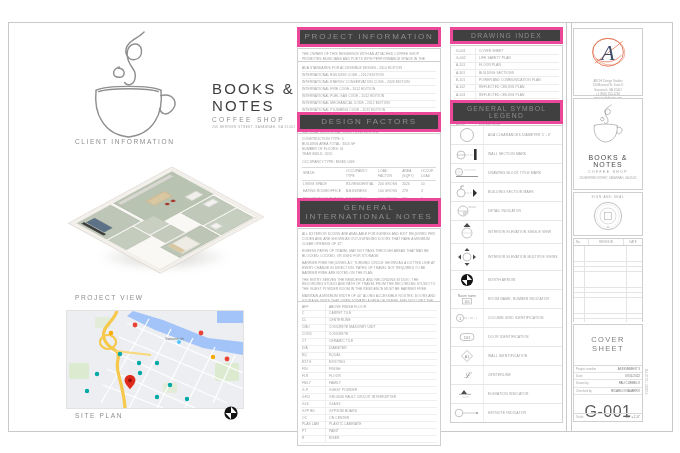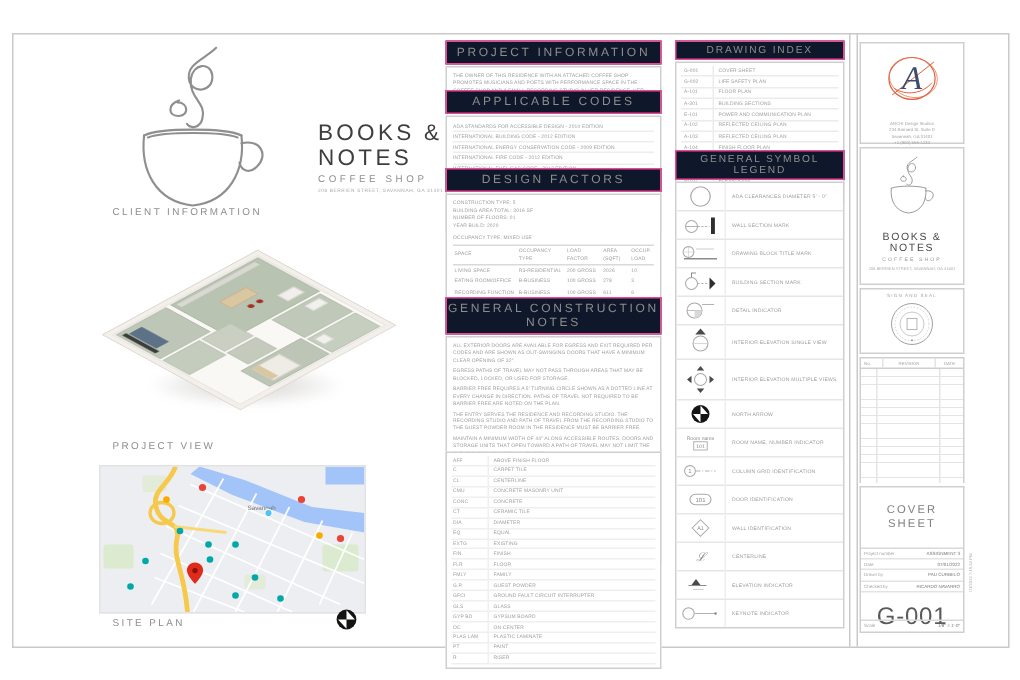--- a/index.html
+++ b/index.html
@@ -6,21 +6,21 @@
   #sheet{position:relative;width:680px;height:453px;background:#fff;overflow:hidden;
          font-family:"Liberation Sans","DejaVu Sans",sans-serif;color:#9b9b9b;}
   .abs{position:absolute;}
   
   .frame{left:8px;top:22px;width:663px;height:408px;border:1px solid #c9c9c9;}
   .vline{position:absolute;top:22px;height:409px;width:1px;background:#c9c9c9;}
   
   .t3{font-size:3.3px;line-height:1.5;color:#9d9d9d;letter-spacing:.1px;}
   .t3 p{margin:0 0 2px 0;}
   
-  .sec-h{border:1px solid #ec4899;background:#0f172a;color:#8d8d8d;text-align:center;
+  .sec-h{border:3px solid #ec4899;background:#404040;color:#8d8d8d;text-align:center;
          font-size:8px;letter-spacing:1.8px;padding:2px 0 3px;}
   .sec-h.small{font-size:6.8px;letter-spacing:1.2px;padding:2px 0;}
   .sec-b{border:1px solid #cfcfcf;background:#fff;padding:3px 4px;}
   
   .brand-title{font-size:15px;letter-spacing:2.2px;color:#3e3e3e;}
   .brand-sub{font-size:6.5px;letter-spacing:2.4px;color:#8f8f8f;margin-top:2px;}
   .brand-addr{font-size:3.2px;letter-spacing:.4px;color:#a8a8a8;margin-top:2px;}
   .side-label{font-size:6.6px;letter-spacing:1.6px;color:#8d8d8d;}
   
   .codes div{border-bottom:1px solid #ededed;padding:.6px 0;}
@@ -178,21 +178,20 @@
     <path d="M7,13.2 L7,7 L1.4,7 Z" fill="#ffffff"></path>
   </svg>
 </div>
 
 <div class="abs" style="left:297px;top:27px;width:144px;">
   <div class="sec-h">PROJECT INFORMATION</div>
   <div class="sec-b t3" style="margin-top:1px;">THE OWNER OF THIS RESIDENCE WITH AN ATTACHED COFFEE SHOP PROMOTES MUSICIANS AND POETS WITH PERFORMANCE SPACE IN THE COFFEE SHOP AND A SMALL RECORDING STUDIO IN HER RESIDENCE. HER FAMILY OF THREE INCLUDES HER SPOUSE AND HER 8 YEAR OLD SON.</div>
 </div>
 
 <div class="abs" style="left:297px;top:60px;width:144px;">
-  <div class="sec-h">APPLICABLE CODES</div>
   <div class="sec-b t3 codes" style="margin-top:1px;">
 
   <div>ADA STANDARDS FOR ACCESSIBLE DESIGN - 2010 EDITION</div>
         <div>INTERNATIONAL BUILDING CODE - 2012 EDITION</div>
         <div>INTERNATIONAL ENERGY CONSERVATION CODE - 2009 EDITION</div>
         <div>INTERNATIONAL FIRE CODE - 2012 EDITION</div>
         <div>INTERNATIONAL FUEL GAS CODE - 2012 EDITION</div>
         <div>INTERNATIONAL MECHANICAL CODE - 2012 EDITION</div>
         <div>INTERNATIONAL PLUMBING CODE - 2012 EDITION</div>
         <div>INTERNATIONAL RESIDENTIAL CODE - 2012 EDITION</div>
@@ -253,21 +252,21 @@
               <td></td>
         <td>TOTAL</td>
         <td>19</td>
       </tr>
           </tbody>
     </table>
   </div>
 </div>
 
 <div class="abs" style="left:297px;top:198px;width:144px;">
-  <div class="sec-h">GENERAL CONSTRUCTION NOTES</div>
+  <div class="sec-h">GENERAL INTERNATIONAL NOTES</div>
   <div class="sec-b t3" style="margin-top:1px;">
 
   <p>ALL EXTERIOR DOORS ARE AVAILABLE FOR EGRESS AND EXIT REQUIRED PER CODES AND ARE SHOWN AS OUT-SWINGING DOORS THAT HAVE A MINIMUM CLEAR OPENING OF 32".</p>
         <p>EGRESS PATHS OF TRAVEL MAY NOT PASS THROUGH AREAS THAT MAY BE BLOCKED, LOCKED, OR USED FOR STORAGE.</p>
         <p>BARRIER FREE REQUIRES A 5' TURNING CIRCLE SHOWN AS A DOTTED LINE AT EVERY CHANGE IN DIRECTION. PATHS OF TRAVEL NOT REQUIRED TO BE BARRIER FREE ARE NOTED ON THE PLAN.</p>
         <p>THE ENTRY SERVES THE RESIDENCE AND RECORDING STUDIO. THE RECORDING STUDIO AND PATH OF TRAVEL FROM THE RECORDING STUDIO TO THE GUEST POWDER ROOM IN THE RESIDENCE MUST BE BARRIER FREE.</p>
         <p>MAINTAIN A MINIMUM WIDTH OF 44" ALONG ACCESSIBLE ROUTES. DOORS AND STORAGE UNITS THAT OPEN TOWARD A PATH OF TRAVEL MAY NOT LIMIT THE CLEAR PASSAGE WIDTH WHEN OPEN.</p>
         <p>DOORS TO BE A MINIMUM OF 3'-0" CLEAR WIDTH IN ALL ACCESSIBLE SPACES AND A MINIMUM 32" CLEAR WIDTH OTHERWISE. DOORS IN ACCESSIBLE AREAS MUST BE PLANNED WITH CLEAR WALL SPACE OF 18" ON THE PULL SIDE AND 12" WIDE ON THE PUSH SIDE ALONG THE LATCHING SIDE.</p>
         <p>SINKS IN BARRIER-FREE AREAS MUST HAVE CLEAR KNEE SPACE BELOW AND MAY NOT ENCROACH ON THE TURNING CIRCLE MORE THAN 8".</p>
         <p>HABITABLE SPACES IN THE LIVING SPACE/APARTMENT MUST HAVE AN OPERABLE WINDOW.</p>

